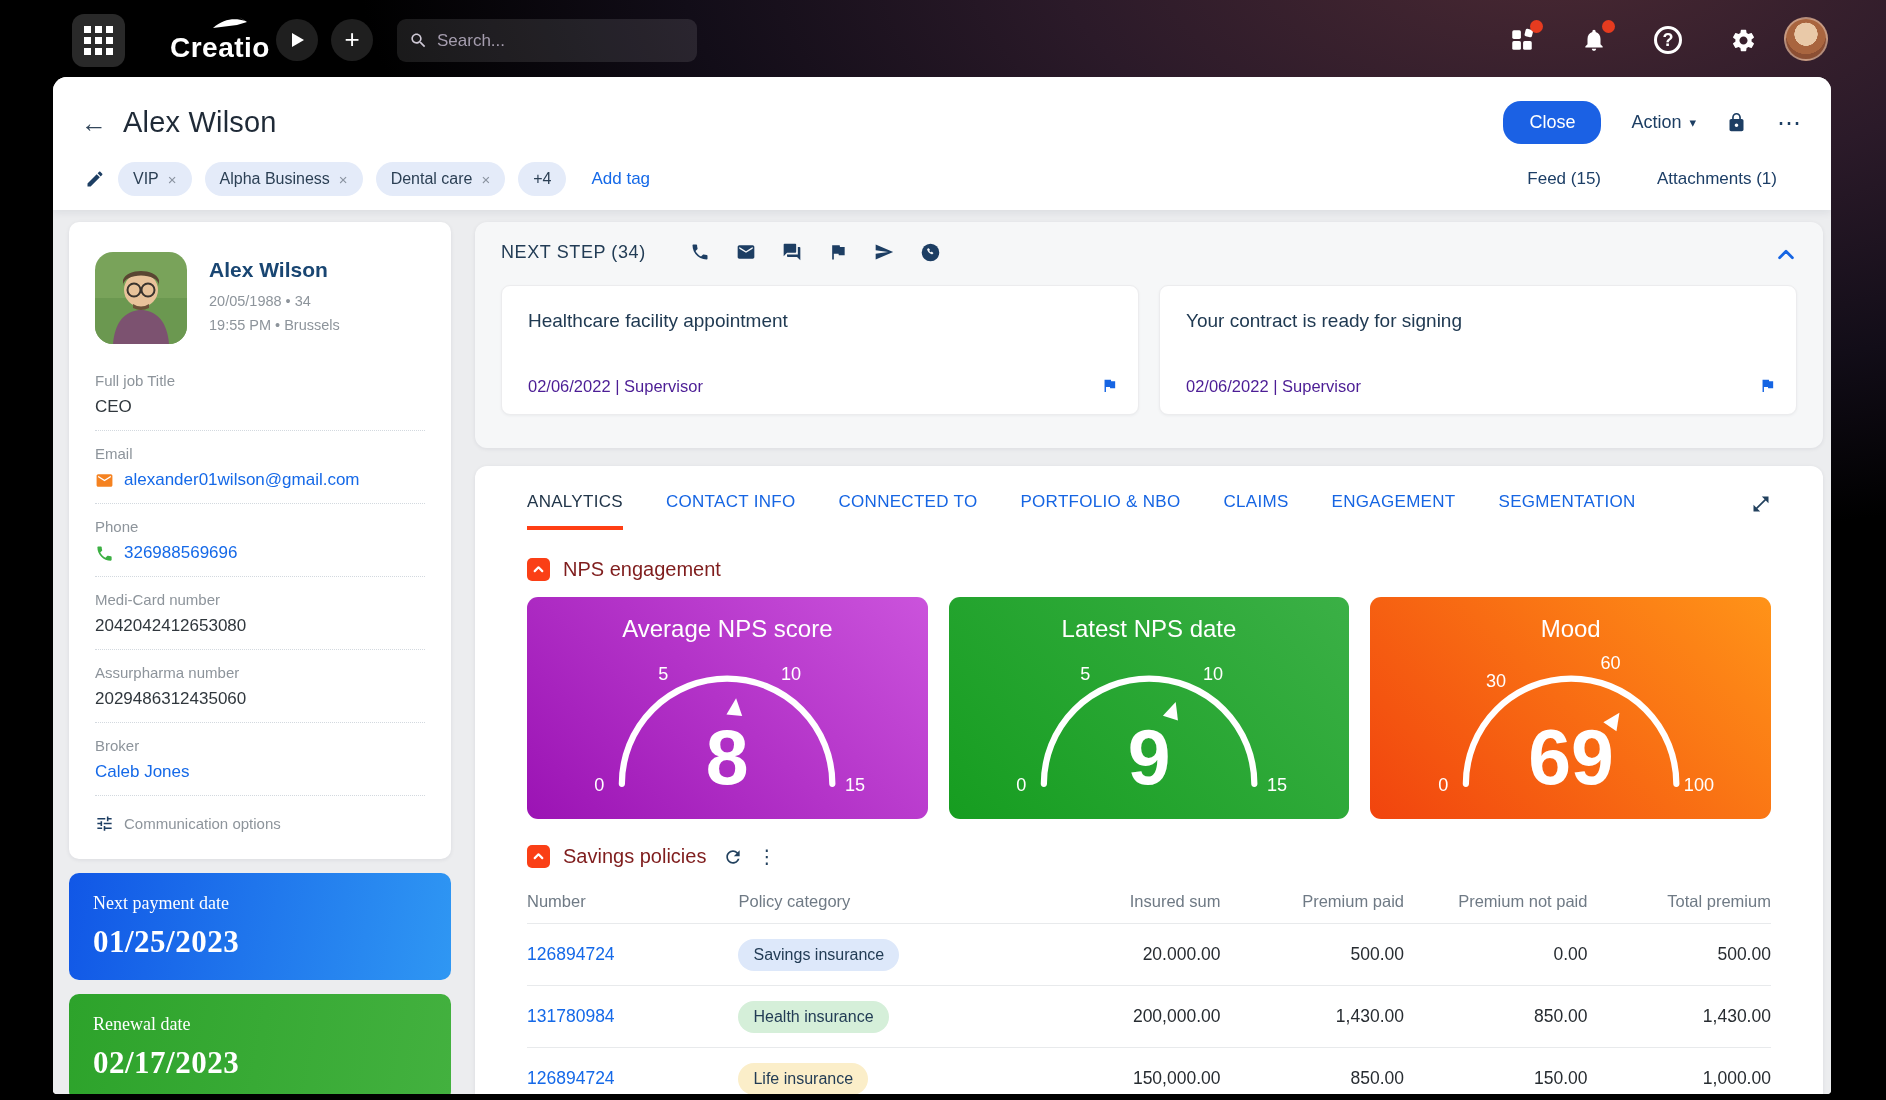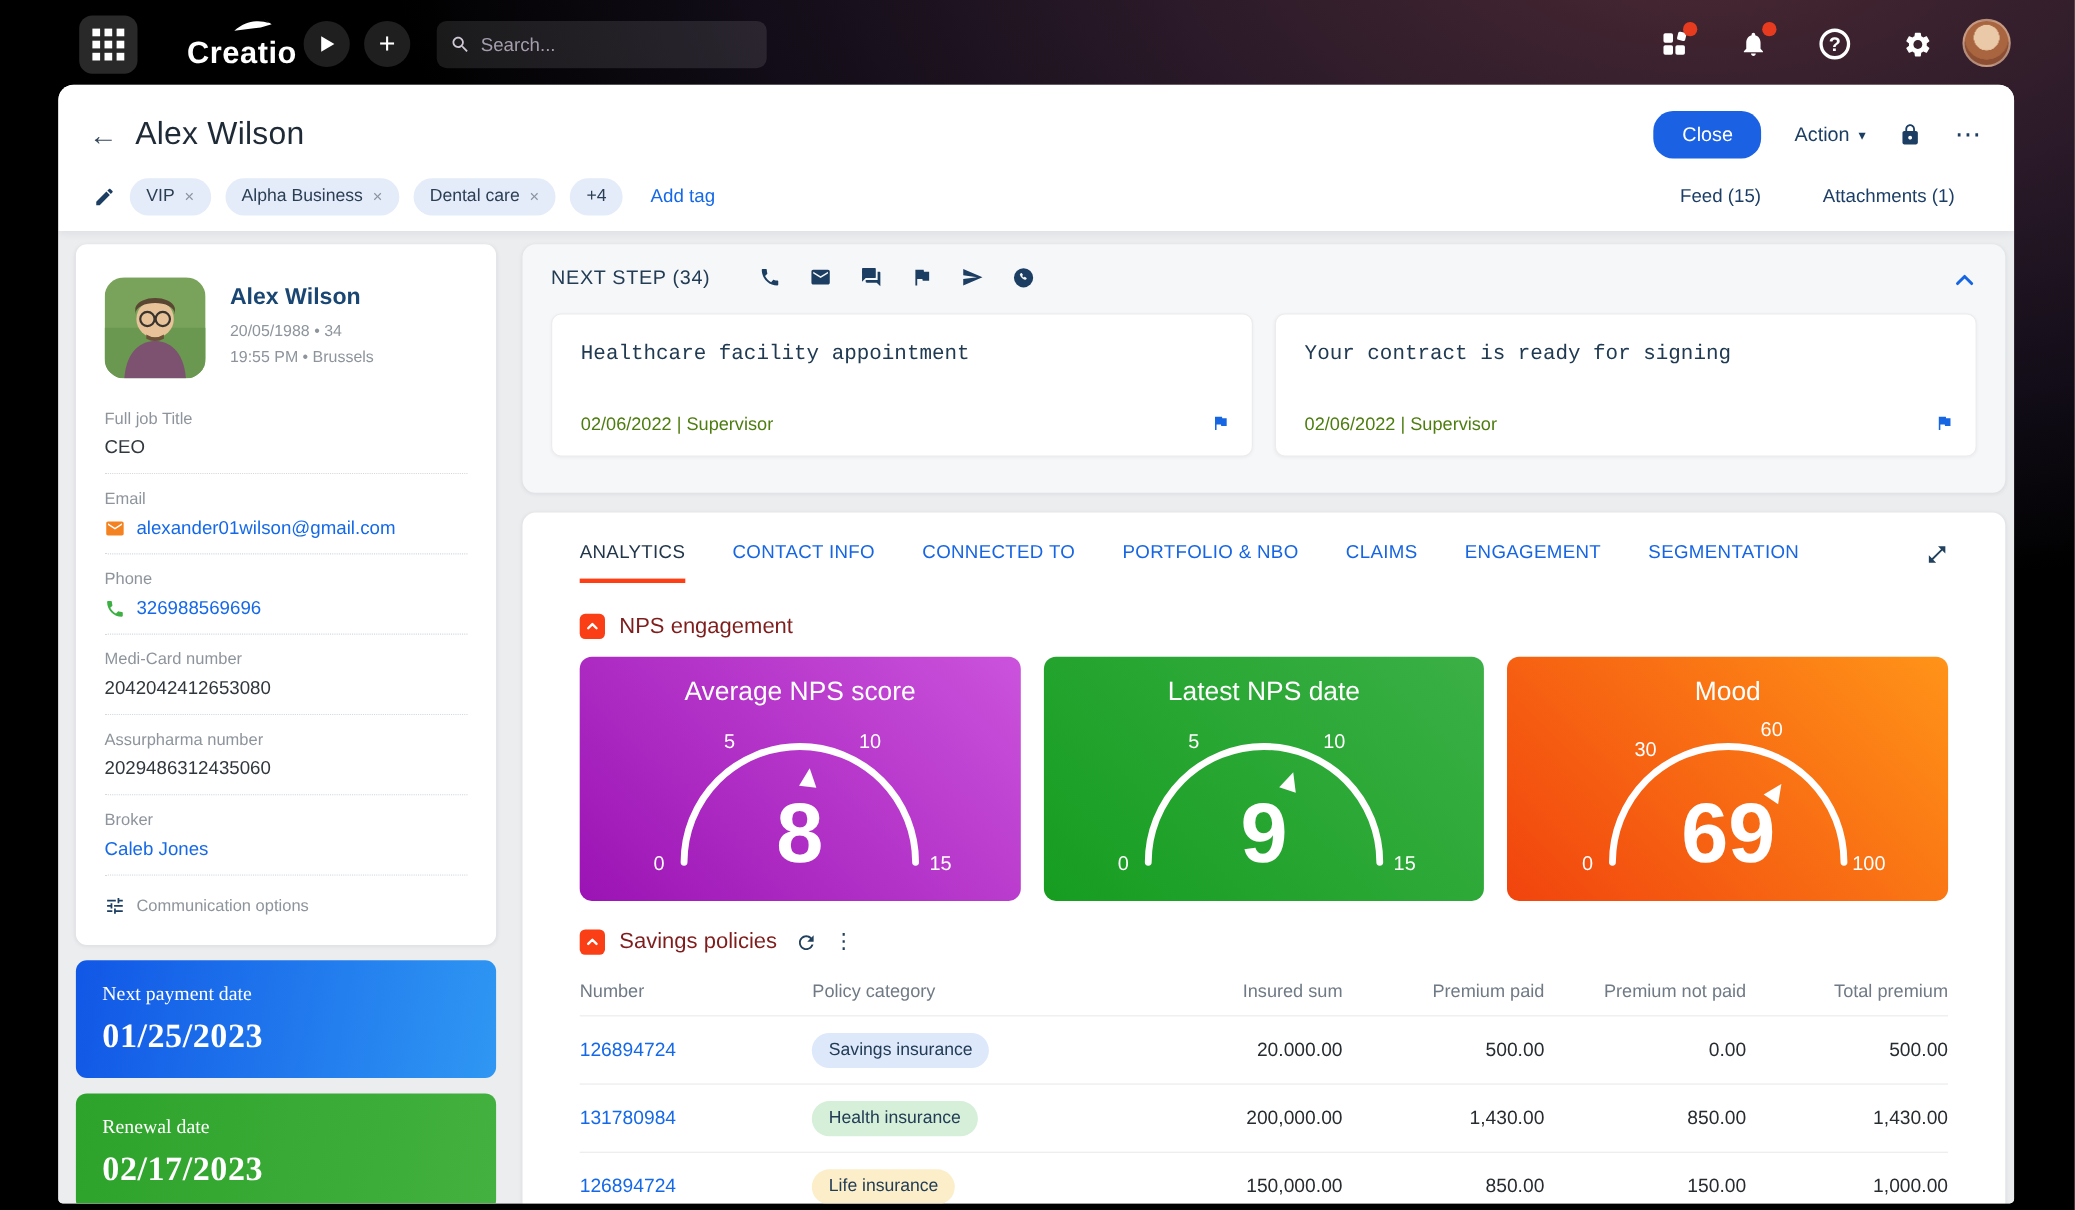--- a/index.html
+++ b/index.html
@@ -83,22 +83,22 @@
   .nextstep{ background:#f6f7f8; border-radius:12px; box-shadow:0 1px 4px rgba(20,30,50,.08);
     padding:20px 26px 16px 26px; height:226px; flex:none; position:relative;}
   .ns-head{ display:flex; align-items:center; gap:44px;}
   .ns-title{ font-size:18px; color:#223c55; letter-spacing:.6px;}
   .ns-icons{ display:flex; gap:26px; color:#1d3e63;}
   .ns-icons span{ cursor:pointer; display:flex;}
   .ns-collapse{ position:absolute; right:26px; top:22px; color:#1665e3; cursor:pointer;}
   .ns-cards{ display:flex; gap:20px; margin-top:22px;}
   .step-card{ background:#fff; border:1px solid #ececee; border-radius:9px; box-shadow:0 1px 3px rgba(20,30,50,.05);
     flex:1; height:130px; padding:24px 26px 18px 26px; position:relative; cursor:pointer;}
-  .sc-title{ font-size:19px; color:#203a52;font-family:Liberation Mono, monospace;}
-  .sc-meta{ position:absolute; bottom:18px; left:26px; font-size:16.5px; color:#4d7c0f;}
+  .sc-title{ font-size:19px; color:#203a52;}
+  .sc-meta{ position:absolute; bottom:18px; left:26px; font-size:16.5px; color:#4c1d95;}
   .sc-flag{ position:absolute; bottom:16px; right:20px; color:#1665e3; cursor:pointer;}
   .main-card{ background:#fff; border-radius:12px 12px 0 0; box-shadow:0 1px 4px rgba(20,30,50,.08);
     margin-top:18px; flex:1; padding:26px 52px 0 52px; position:relative; min-height:0;}
   .tabs{ display:flex; gap:43px; align-items:flex-start; position:relative;}
   .tab{ font-size:17px; letter-spacing:.3px; color:#1665e3; padding-bottom:14px; cursor:pointer; white-space:nowrap;}
   .tab.active{ color:#22364a; border-bottom:4px solid #ff3e14;}
   .expand{ position:absolute; right:0; top:2px; color:#22415e; cursor:pointer;}
   .sec-head{ display:flex; align-items:center; gap:13px; margin-top:28px;}
   .sec-chip{ width:23px; height:23px; border-radius:5px; background:#fa3f16; color:#fff; display:flex;
     align-items:center; justify-content:center; cursor:pointer;}

